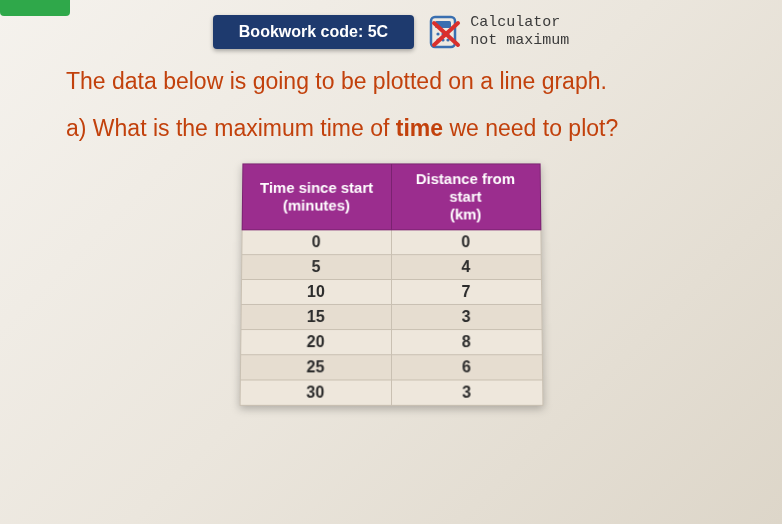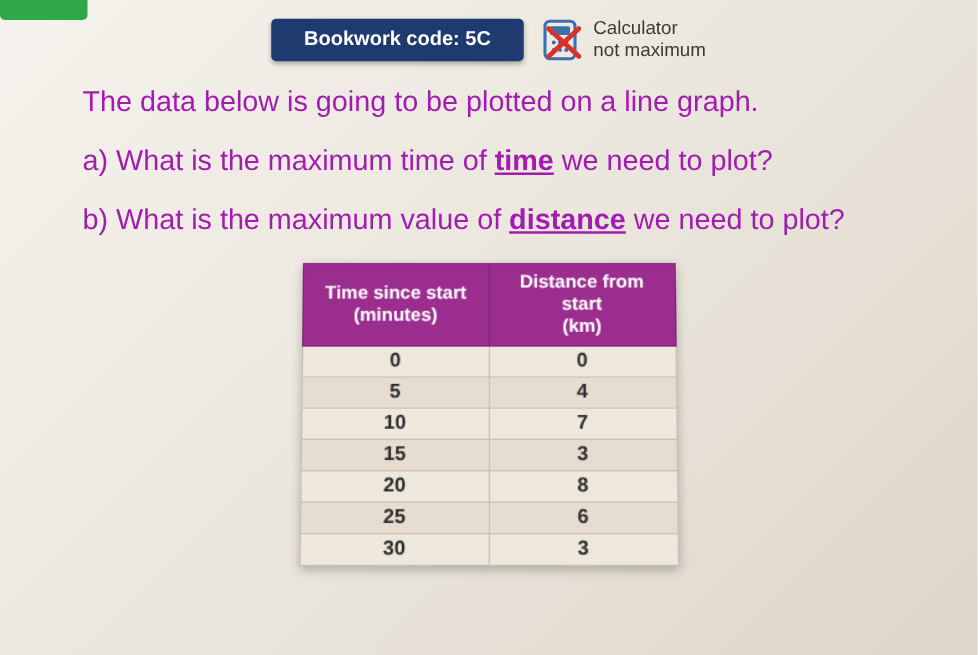--- a/index.html
+++ b/index.html
@@ -36,34 +36,35 @@
     width: 34px;
     height: 34px;
     position: relative;
   }
   .calc-text {
     display: flex;
     flex-direction: column;
     font-size: 15px;
     color: #3a3a3a;
     line-height: 1.2;
+    font-family: Liberation Mono, monospace;
   }
   .question-block {
     padding: 18px 48px 0 66px;
-    color: #a21caf;
+    color: #c2410c;
   }
   .intro {
     font-size: 23px;
     margin-bottom: 20px;
   }
   .qline {
     font-size: 23px;
     margin-bottom: 20px;
   }
-  .bold { font-weight: bold; text-decoration: underline; }
+  .bold { font-weight: bold; }
   .table-wrap {
     display: flex;
     justify-content: center;
     margin-top: 8px;
     transform: perspective(900px) rotateX(4deg);
   }
   table {
     border-collapse: collapse;
     box-shadow: 0 3px 8px rgba(0,0,0,0.25);
   }
@@ -123,23 +124,20 @@
       <span>not maximum</span>
     </div>
   </div>
 </div>
 
 <div class="question-block">
   <p class="intro">The data below is going to be plotted on a line graph.</p>
   <p class="qline">
     <span>a) What is the maximum time of </span><span class="bold">time</span><span> we need to plot?</span>
   </p>
-  <p class="qline">
-    <span>b) What is the maximum value of </span><span class="bold">distance</span><span> we need to plot?</span>
-  </p>
 </div>
 
 <div class="table-wrap">
   <table>
     <thead>
       <tr>
         <th>
           <span>Time since start</span><br>
           <span>(minutes)</span>
         </th>

